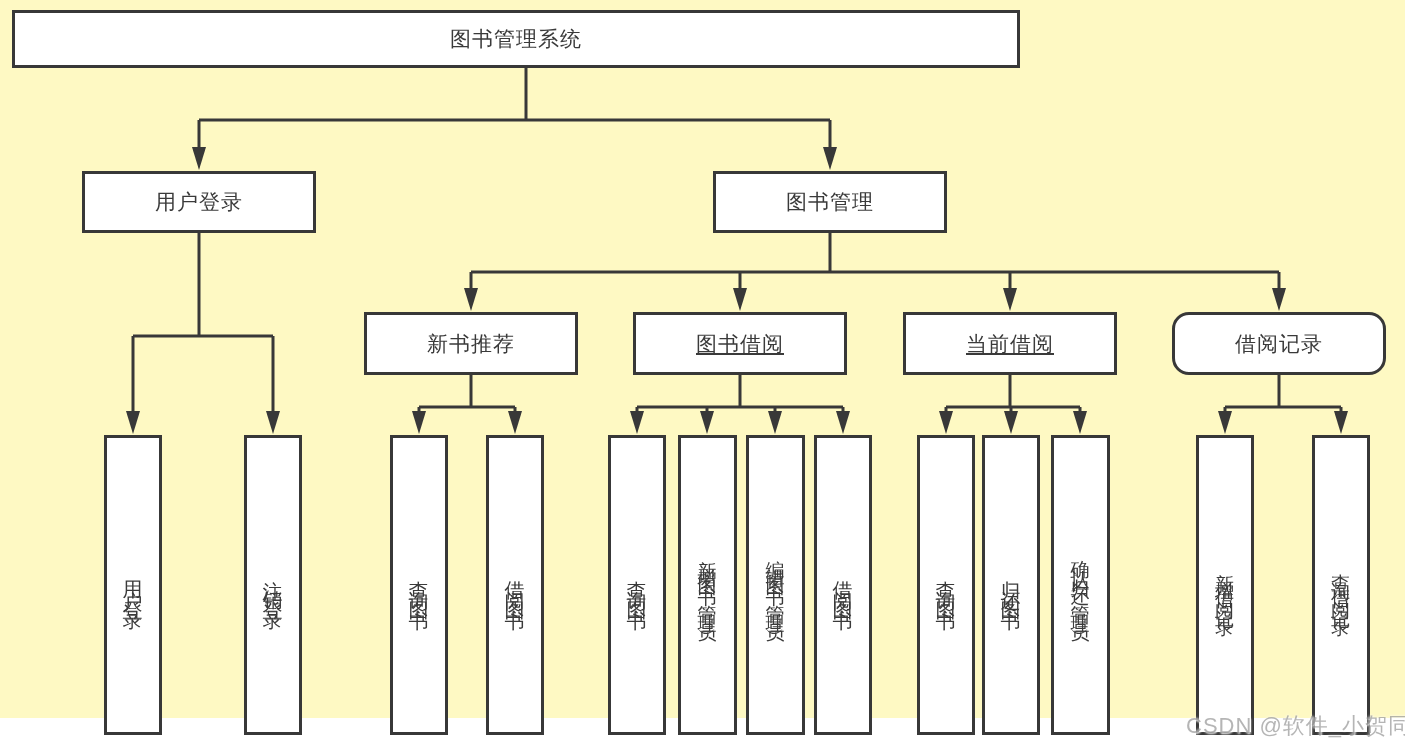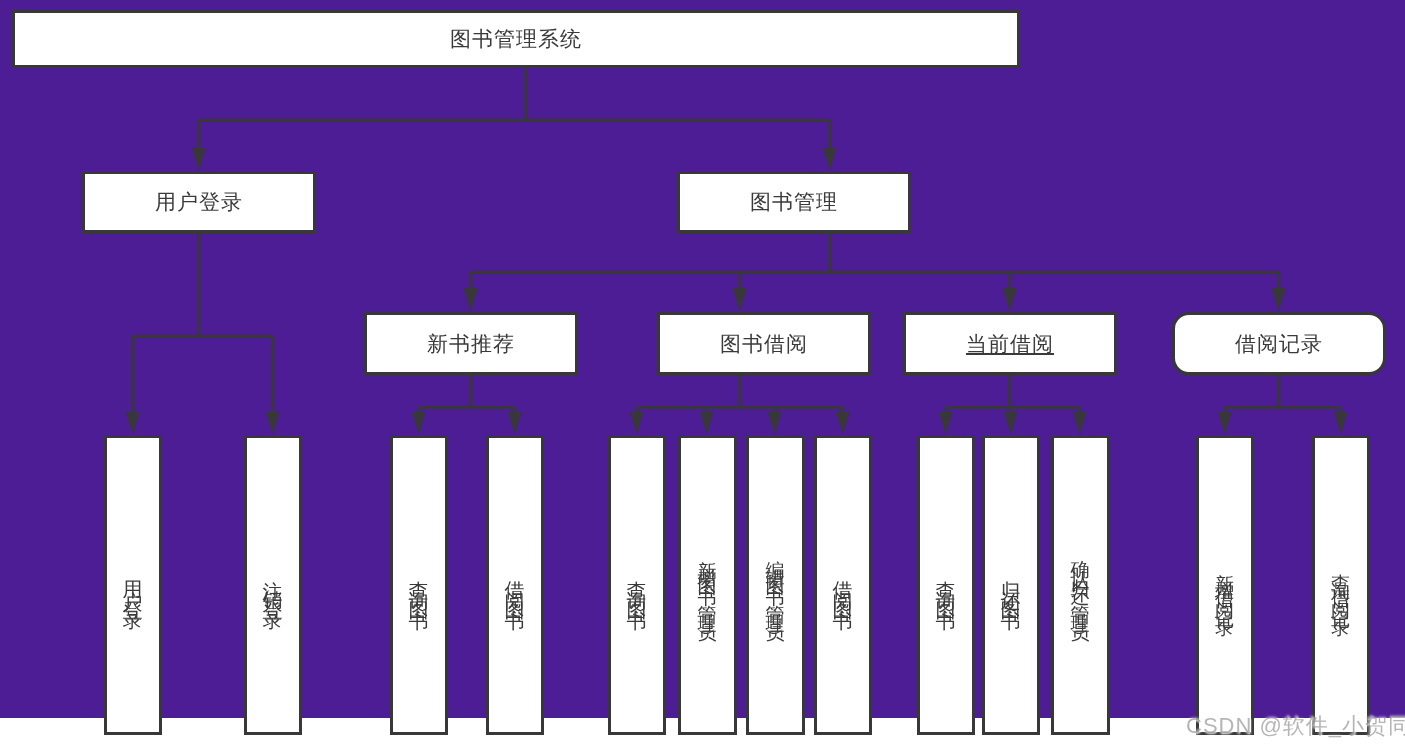--- a/index.html
+++ b/index.html
@@ -8,21 +8,21 @@
     width: 1405px;
     height: 747px;
     background: #ffffff;
     font-family: "Liberation Sans", "DejaVu Sans", sans-serif;
     overflow: hidden;
   }
   .canvas {
     position: relative;
     width: 1405px;
     height: 718px;
-    background: #4c1d95;
+    background: #fef9c3;
   }
   .connectors {
     position: absolute;
     left: 0; top: 0;
     width: 1405px;
     height: 747px;
   }
   .box {
     position: absolute;
     box-sizing: border-box;
@@ -30,24 +30,24 @@
     background: #ffffff;
     display: flex;
     align-items: center;
     justify-content: center;
     color: #3a3a3a;
     font-size: 21px;
     letter-spacing: 1px;
   }
   .box.root   { left: 12px;  top: 10px;  width: 1008px; height: 58px; }
   .box.lvl2a  { left: 82px;  top: 171px; width: 234px;  height: 62px; }
-  .box.lvl2b  { left: 677px; top: 171px; width: 234px;  height: 62px; }
+  .box.lvl2b  { left: 713px; top: 171px; width: 234px;  height: 62px; }
   .box.lvl3   { top: 312px; height: 63px; width: 214px; }
   .box.lvl3a  { left: 364px; }
-  .box.lvl3b  { left: 657px; }
+  .box.lvl3b  { left: 633px; text-decoration: underline; }
   .box.lvl3c  { left: 903px; text-decoration: underline; }
   .box.lvl3d  { left: 1172px; border-radius: 17px; }
   .box.leaf   { top: 435px; height: 300px; }
   .vlabel {
     writing-mode: vertical-rl;
     text-orientation: mixed;
     font-size: 20px;
     line-height: 1;
     letter-spacing: 10px;
     color: #3a3a3a;

